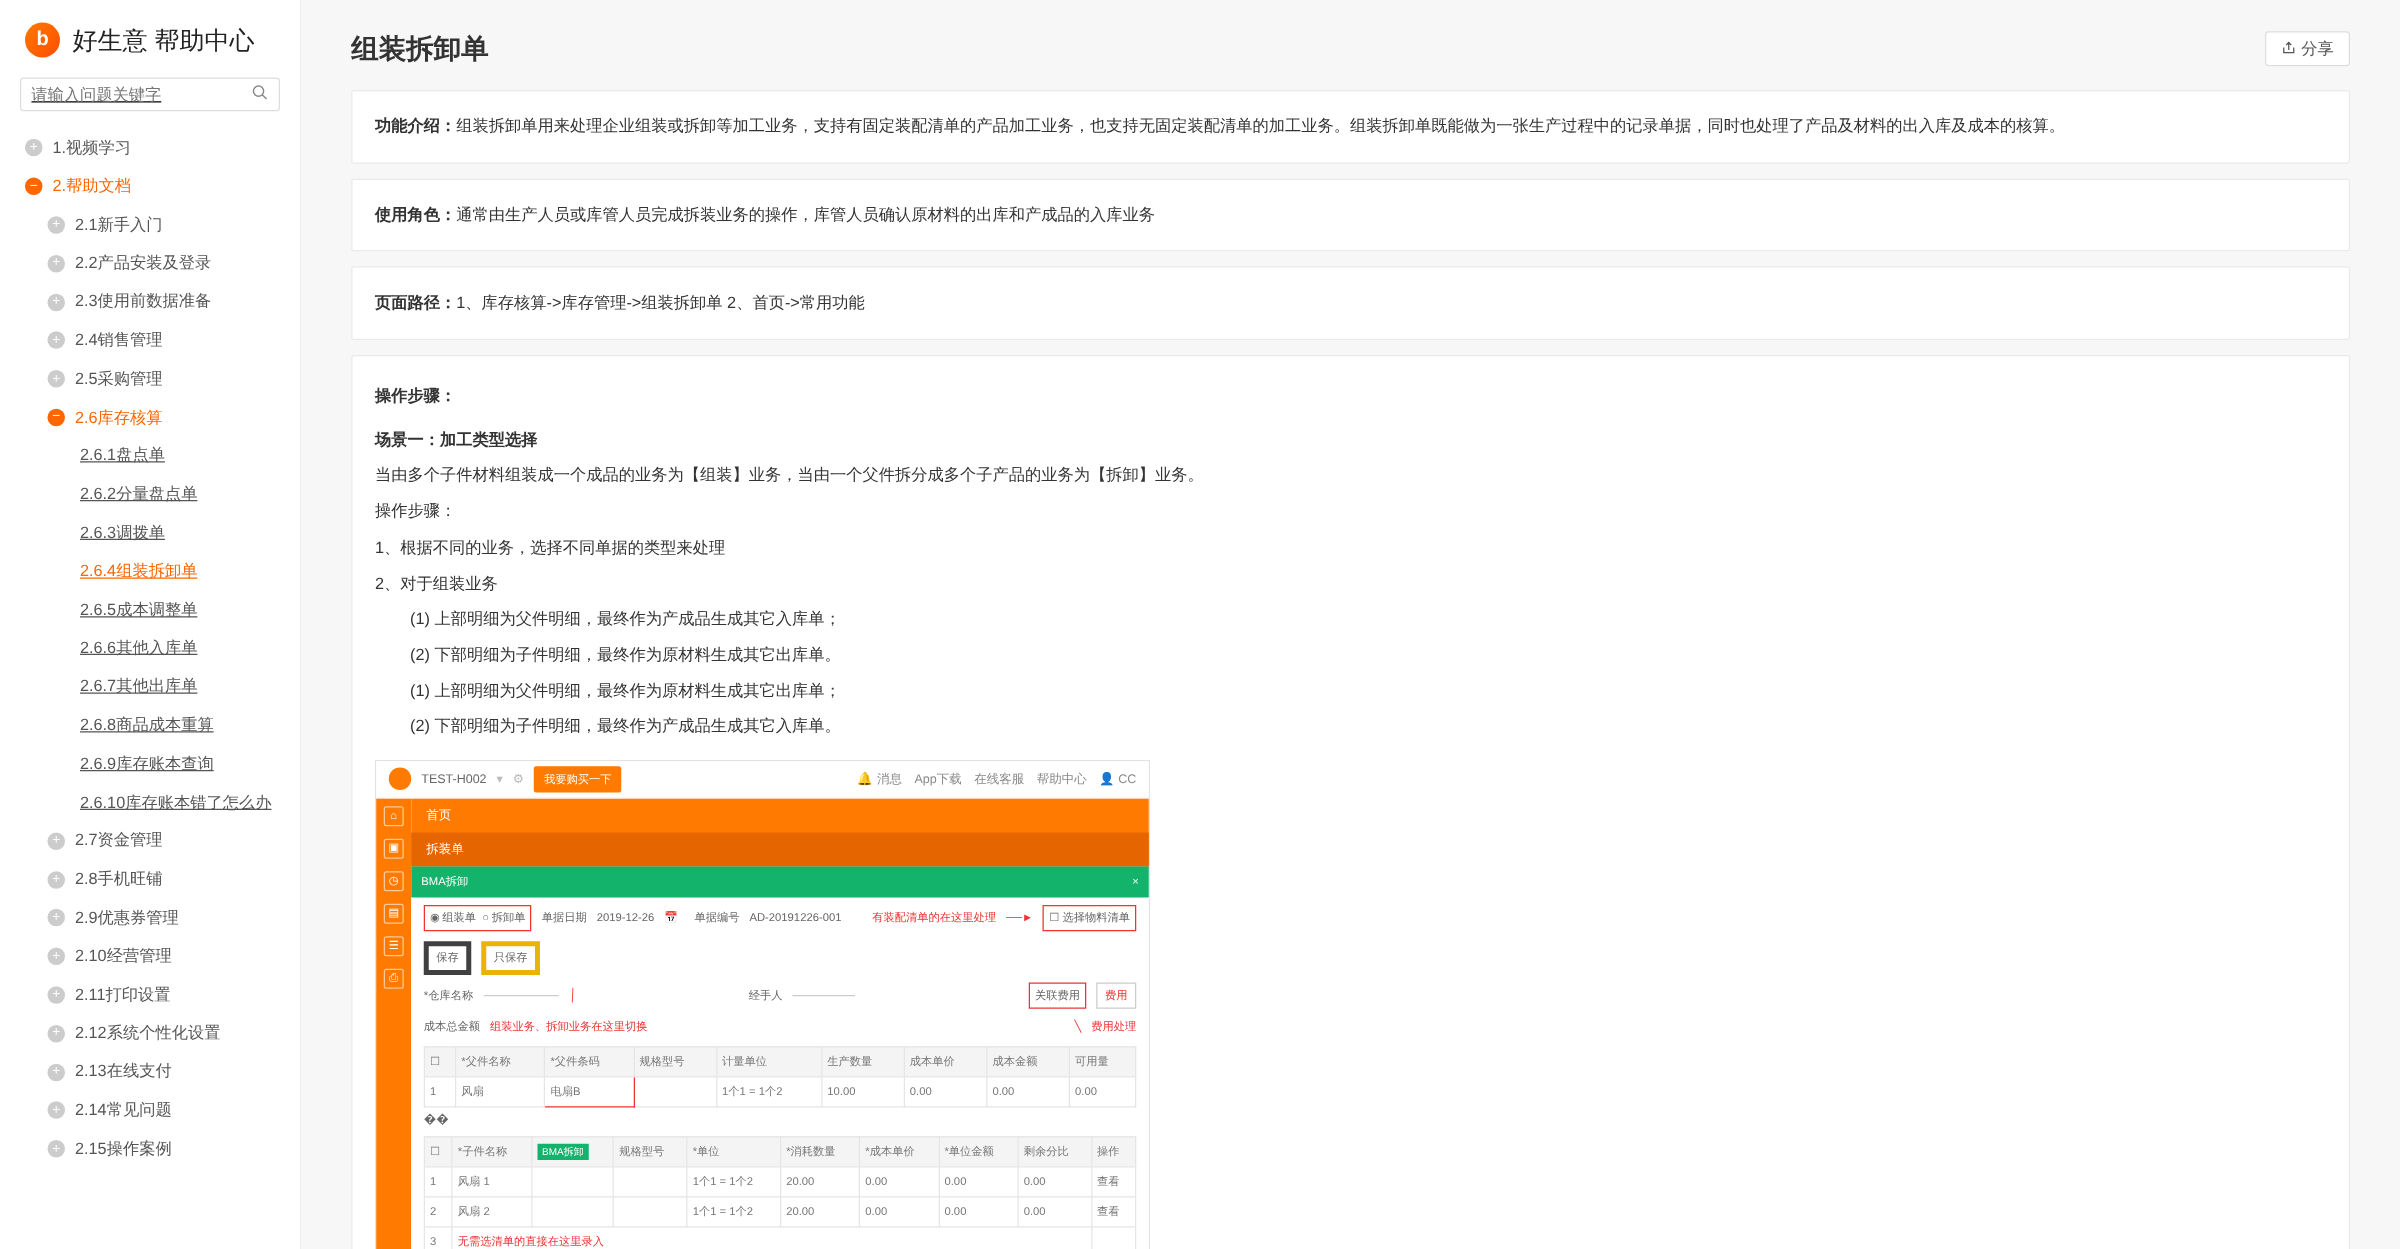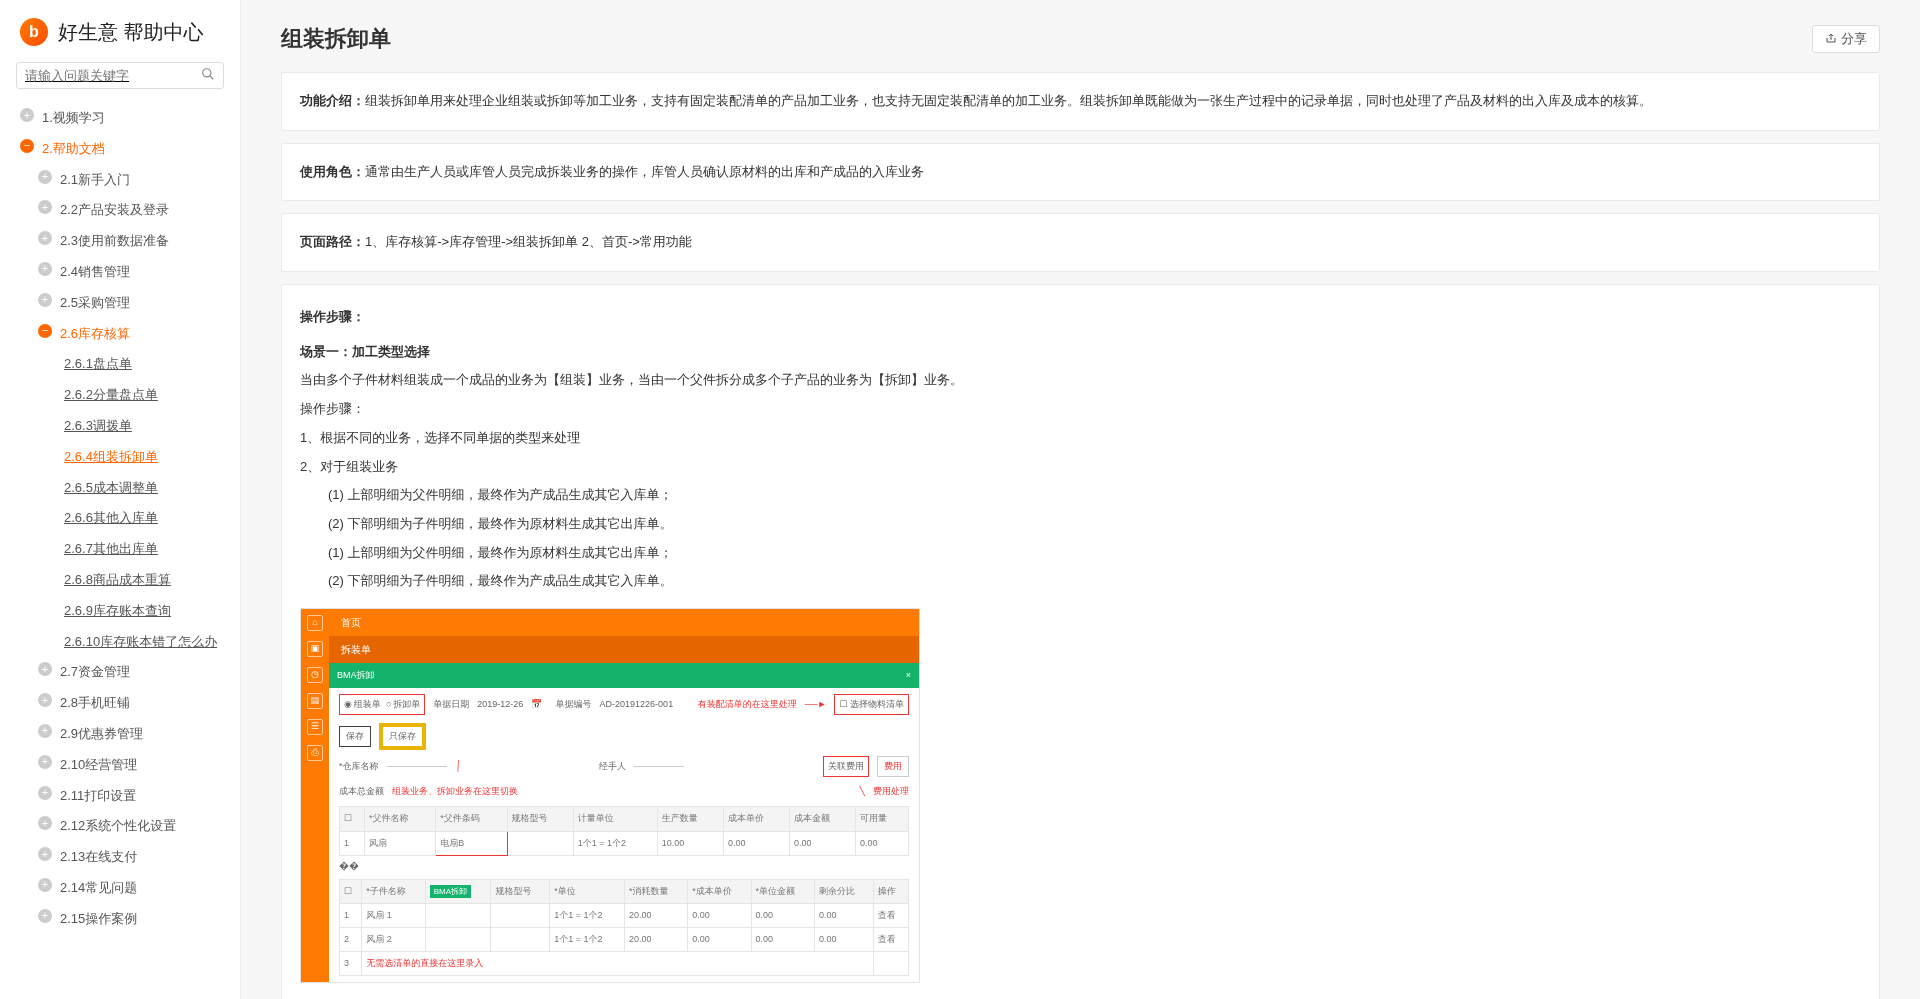--- a/index.html
+++ b/index.html
@@ -7,21 +7,21 @@
 .layout { display: flex; min-height: 100vh; }
 .sidebar { width: 240px; flex-shrink: 0; padding: 18px 0; }
 .logo-row { display: flex; align-items: center; padding: 0 20px 16px 20px; gap: 10px; }
 .logo-badge { width: 28px; height: 28px; border-radius: 50%; background: linear-gradient(135deg,#ff7a00,#ff4d00); color: #fff; display: flex; align-items: center; justify-content: center; font-weight: bold; font-size: 16px; }
 .logo-text { font-size: 20px; font-weight: 500; color: #222; }
 .search-wrap { padding: 0 16px 14px 16px; }
 .search-box { display: flex; align-items: center; border: 1px solid #ddd; border-radius: 3px; padding: 4px 8px; background: #fff; }
 .search-box input { flex: 1; border: none; outline: none; font-size: 13px; background: transparent; text-decoration: underline; }
 .search-box .icon { color: #888; font-size: 14px; }
 .nav { list-style: none; }
-.nav li { padding: 5px 0 5px 20px; display: flex; align-items: flex-start; gap: 8px; cursor: pointer; color: #555; line-height: 1.6; }
+.nav li { padding: 5px 0 5px 20px; display: flex; align-items: center; gap: 8px; cursor: pointer; color: #555; line-height: 1.6; }
 .nav li.level2 { padding-left: 38px; }
 .nav li.level3 { padding-left: 64px; text-decoration: underline; }
 .nav li.active { color: #ff6600; }
 .nav li.expanded > .bullet { background: #ff6600; color: #fff; }
 .bullet { width: 14px; height: 14px; border-radius: 50%; background: #ccc; color: #fff; display: inline-flex; align-items: center; justify-content: center; font-size: 11px; line-height: 1; flex-shrink: 0; }
 .bullet.minus::before { content: "−"; }
 .bullet.plus::before { content: "+"; }
 .main { flex: 1; background: #f7f7f7; padding: 24px 40px; border-left: 1px solid #eee; }
 .title-row { display: flex; justify-content: space-between; align-items: center; margin-bottom: 18px; }
 .page-title { font-size: 22px; font-weight: 600; color: #333; }
@@ -208,20 +208,36 @@
       <p>当由多个子件材料组装成一个成品的业务为【组装】业务，当由一个父件拆分成多个子产品的业务为【拆卸】业务。</p>
       <p>操作步骤：</p>
       <p>1、根据不同的业务，选择不同单据的类型来处理</p>
       <p>2、对于组装业务</p>
       <p class="indent">(1) 上部明细为父件明细，最终作为产成品生成其它入库单；</p>
       <p class="indent">(2) 下部明细为子件明细，最终作为原材料生成其它出库单。</p>
       <p class="indent">(1) 上部明细为父件明细，最终作为原材料生成其它出库单；</p>
       <p class="indent">(2) 下部明细为子件明细，最终作为产成品生成其它入库单。</p>
 
       <div class="screenshot">
+        <div class="ss-topbar">
+          <div class="left">
+            <span class="ss-logo"></span>
+            <span>TEST-H002</span>
+            <span style="color:#bbb">▾</span>
+            <span style="color:#bbb">⚙</span>
+            <span class="ss-orange-btn">我要购买一下</span>
+          </div>
+          <div class="right">
+            <span>🔔 <span>消息</span></span>
+            <span>App下载</span>
+            <span>在线客服</span>
+            <span>帮助中心</span>
+            <span>👤 <span>CC</span></span>
+          </div>
+        </div>
         <div class="ss-body">
           <div class="ss-side">
             <span>⌂</span>
               <span>▣</span>
               <span>◷</span>
               <span>▤</span>
               <span>☰</span>
               <span>⎙</span>
           </div>
           <div class="ss-content">
@@ -235,21 +251,21 @@
               </div>
             <div class="ss-form">
               <div class="ss-form-row">
                 <span class="ss-red-box"><span class="ss-radio">◉ <span>组装单</span></span>&nbsp;&nbsp;<span class="ss-radio">○ <span>拆卸单</span></span></span>
                 <span>单据日期</span> <span>2019-12-26</span> 📅
                 &nbsp;<span>单据编号</span> <span>AD-20191226-001</span>
                 <span style="flex:1"></span>
                 <span class="ss-arrow">有装配清单的在这里处理</span>
                 <span class="ss-arrow">──►</span>
                 <span class="ss-red-box">☐ <span>选择物料清单</span></span>
-                <span style="border:1px solid #404040;padding:1px 6px">保存</span>
+                <span style="border:4px solid #404040;padding:1px 6px">保存</span>
                 <span style="border:4px solid #eab308;padding:1px 6px">只保存</span>
               </div>
               <div class="ss-form-row">
                 <span>*仓库名称</span>
                   <span style="width:60px;border-bottom:1px solid #ccc"></span>
                 <span class="ss-arrow" style="transform:rotate(30deg);display:inline-block">╲</span>
                 <span style="flex:1"></span>
                 <span>经手人</span>
                   <span style="width:50px;border-bottom:1px solid #ccc"></span>
                 <span style="flex:1"></span>

